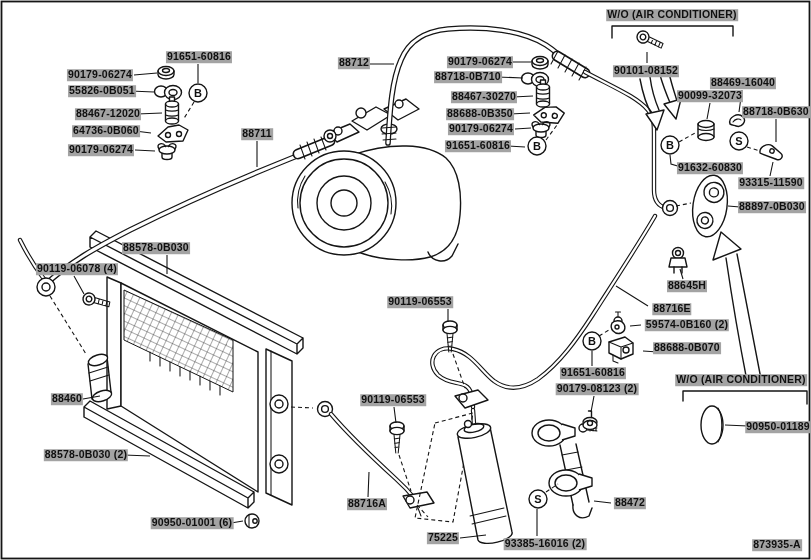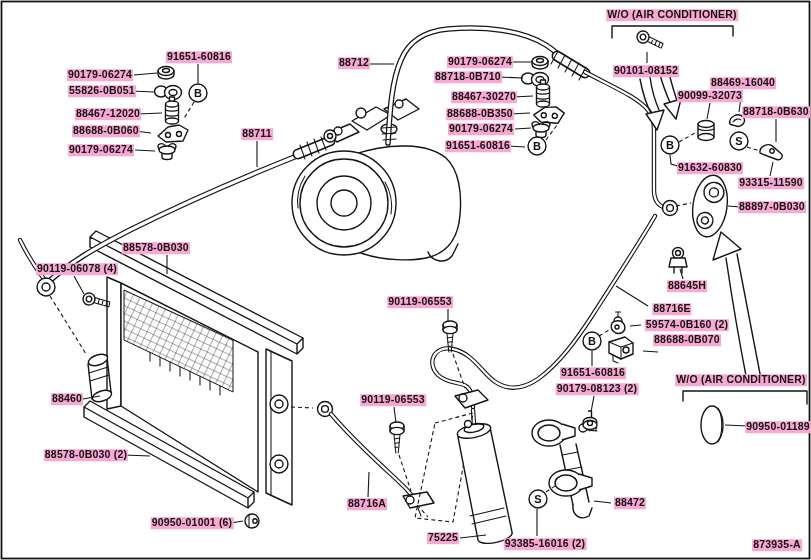--- a/index.html
+++ b/index.html
@@ -1,21 +1,21 @@
 <!DOCTYPE html>
 <html><head>
 <meta charset="utf-8">
 <style>
   html,body{margin:0;padding:0;background:#e8e8e8;}
   .stage{position:relative;width:811px;height:560px;background:#ffffff;overflow:hidden;
          font-family:"Liberation Sans", sans-serif;}
   .stage svg{position:absolute;left:0;top:0;}
   .lbl{position:absolute;transform:translate(-50%,-50%);white-space:nowrap;
        font:bold 10.5px "Liberation Sans", sans-serif;letter-spacing:.2px;color:#101010;
-       background:#f9a8d4;padding:0 1px;line-height:1.1;}
+       background:#a3a3a3;padding:0 1px;line-height:1.1;}
   
   .k{stroke:#151515;fill:none;stroke-width:1.4;stroke-linecap:round;stroke-linejoin:round;}
   .kf{stroke:#151515;fill:#fff;stroke-width:1.4;stroke-linejoin:round;}
   .thin{stroke-width:1.05;}
   .ldr{stroke:#151515;stroke-width:1.1;fill:none;}
   .dash{stroke:#151515;stroke-width:1.1;fill:none;stroke-dasharray:4 3;}
   .pout{stroke:#151515;stroke-width:5.6;fill:none;stroke-linecap:round;}
   .pin{stroke:#ffffff;stroke-width:3.1;fill:none;stroke-linecap:round;}
   .pout2{stroke:#151515;stroke-width:4.4;fill:none;stroke-linecap:round;}
   .pin2{stroke:#ffffff;stroke-width:2.2;fill:none;stroke-linecap:round;}
@@ -334,42 +334,42 @@
       M676,206 L691,203 M291,407 L313,408 M50,296 L86,354
       M453,354 L465,388 M399,455 L411,491 M417,505 L428,517
       M599,336 L609,330 M546,492 L558,484"></path>
   </g>
 </svg>
 
 <div class="lbl" style="left:199px;top:57px">91651-60816</div>
 <div class="lbl" style="left:100px;top:75px">90179-06274</div>
 <div class="lbl" style="left:102px;top:91px">55826-0B051</div>
 <div class="lbl" style="left:108px;top:114px">88467-12020</div>
-<div class="lbl" style="left:106px;top:131px">88688-0B060</div>
+<div class="lbl" style="left:106px;top:131px">64736-0B060</div>
 <div class="lbl" style="left:101px;top:150px">90179-06274</div>
 <div class="lbl" style="left:257px;top:134px">88711</div>
 <div class="lbl" style="left:354px;top:63px">88712</div>
 <div class="lbl" style="left:480px;top:62px">90179-06274</div>
 <div class="lbl" style="left:468px;top:77px">88718-0B710</div>
 <div class="lbl" style="left:484px;top:97px">88467-30270</div>
 <div class="lbl" style="left:480px;top:114px">88688-0B350</div>
 <div class="lbl" style="left:481px;top:129px">90179-06274</div>
 <div class="lbl" style="left:478px;top:146px">91651-60816</div>
 <div class="lbl" style="left:672px;top:15px">W/O (AIR CONDITIONER)</div>
 <div class="lbl" style="left:646px;top:71px">90101-08152</div>
 <div class="lbl" style="left:743px;top:83px">88469-16040</div>
 <div class="lbl" style="left:710px;top:96px">90099-32073</div>
 <div class="lbl" style="left:776px;top:112px">88718-0B630</div>
 <div class="lbl" style="left:710px;top:168px">91632-60830</div>
 <div class="lbl" style="left:771px;top:183px">93315-11590</div>
 <div class="lbl" style="left:772px;top:207px">88897-0B030</div>
 <div class="lbl" style="left:687px;top:286px">88645H</div>
 <div class="lbl" style="left:672px;top:309px">88716E</div>
 <div class="lbl" style="left:687px;top:325px">59574-0B160 (2)</div>
-<div class="lbl" style="left:687px;top:340px">88688-0B070</div>
+<div class="lbl" style="left:687px;top:348px">88688-0B070</div>
 <div class="lbl" style="left:593px;top:373px">91651-60816</div>
 <div class="lbl" style="left:597px;top:389px">90179-08123 (2)</div>
 <div class="lbl" style="left:741px;top:380px">W/O (AIR CONDITIONER)</div>
 <div class="lbl" style="left:778px;top:427px">90950-01189</div>
 <div class="lbl" style="left:630px;top:503px">88472</div>
 <div class="lbl" style="left:545px;top:544px">93385-16016 (2)</div>
 <div class="lbl" style="left:777px;top:545px">873935-A</div>
 <div class="lbl" style="left:420px;top:302px">90119-06553</div>
 <div class="lbl" style="left:393px;top:400px">90119-06553</div>
 <div class="lbl" style="left:367px;top:504px">88716A</div>

